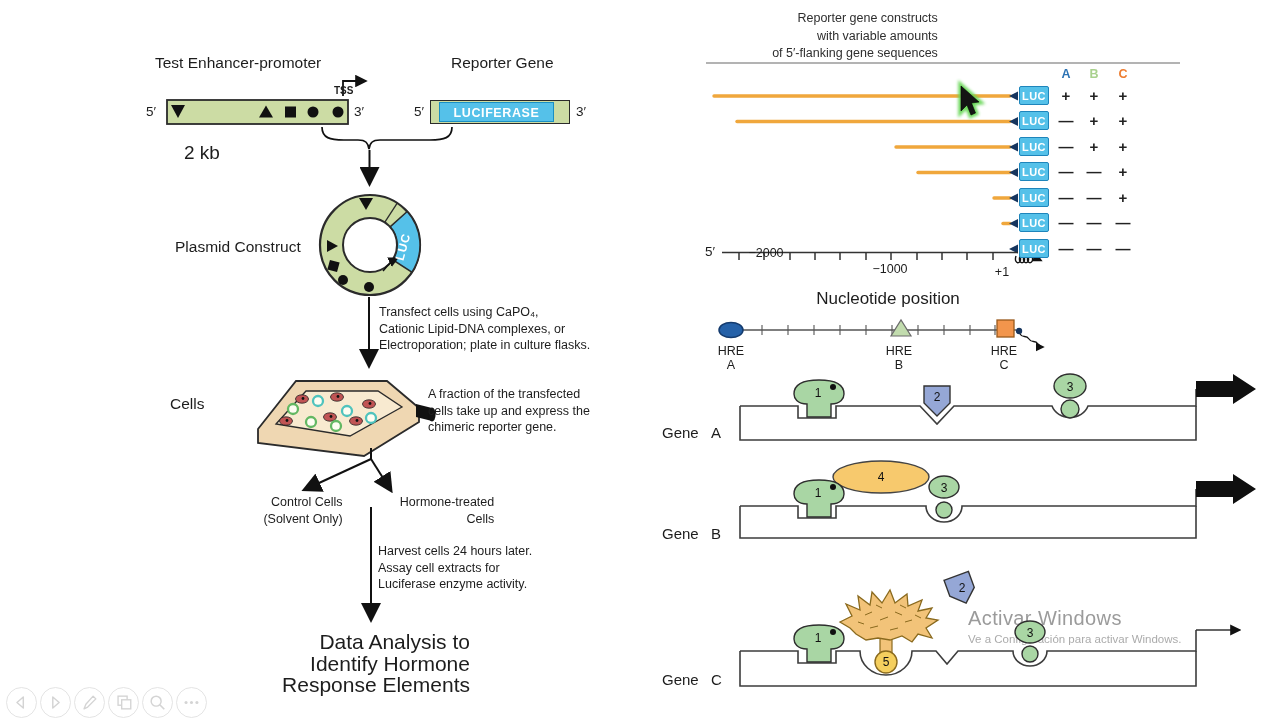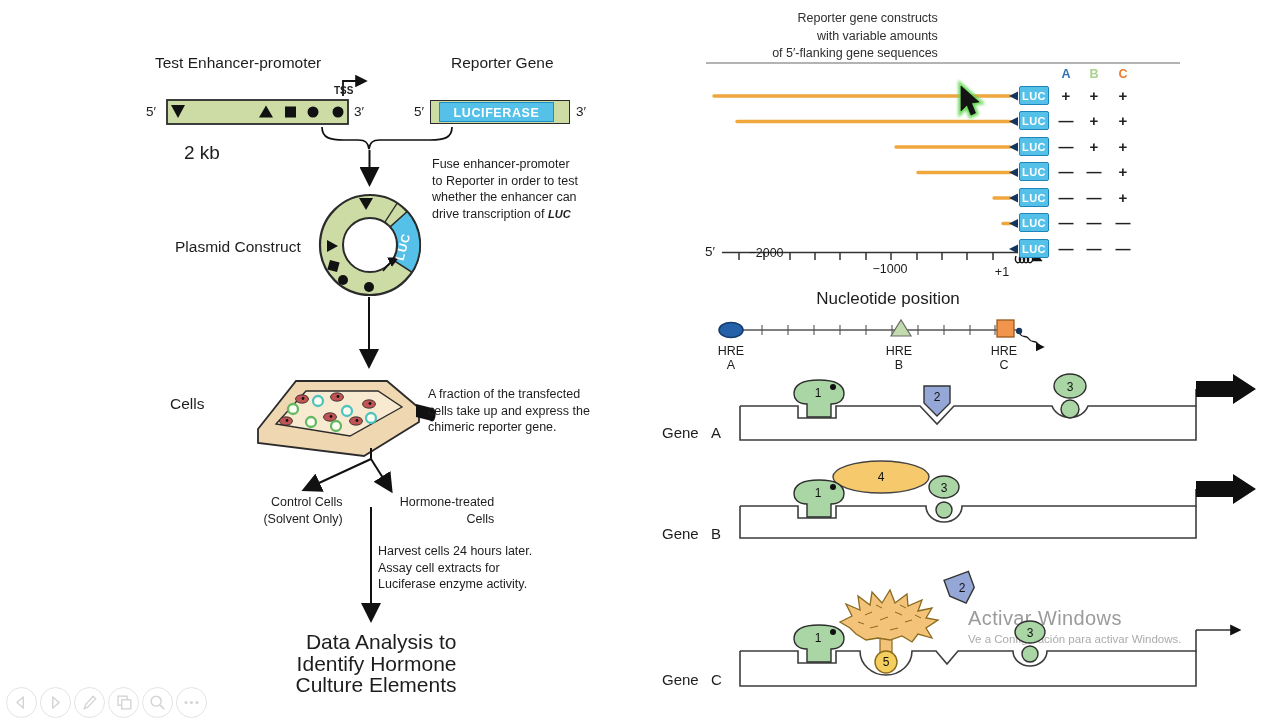--- a/index.html
+++ b/index.html
@@ -225,29 +225,28 @@
   <div class="t s15" style="left:451px;top:53px">Reporter Gene</div>
   <div class="t" style="left:334px;top:85px;font-size:10px;font-weight:bold">TSS</div>
   <div class="t s13" style="left:146px;top:104px">5′</div>
   <div class="t s13" style="left:354px;top:104px">3′</div>
   <div class="repbar"></div>
   <div class="lucif">LUCIFERASE</div>
   <div class="t s13" style="left:414px;top:104px">5′</div>
   <div class="t s13" style="left:576px;top:104px">3′</div>
   <div class="t" style="left:184px;top:142px;font-size:19px">2 kb</div>
 
-  <div class="t s12 blk" style="left:432px;top:156px">
-    <div>Fuse enhancer-promoter</div>
-    <div>to Reporter in order to test</div>
-    <div>whether the enhancer can</div>
-    <div><span>drive transcription of </span><span style="font-weight:bold;font-style:italic;font-size:11px">LUC</span></div>
-  </div>
 
   <div class="t s15" style="left:175px;top:237px">Plasmid Construct</div>
 
+  <div class="t s12 blk" style="left:379px;top:304px">
+    <div>Transfect cells using CaPO₄,</div>
+    <div>Cationic Lipid-DNA complexes, or</div>
+    <div>Electroporation; plate in culture flasks.</div>
+  </div>
 
   <div class="t s15" style="left:170px;top:394px">Cells</div>
 
   <div class="t s12 blk" style="left:428px;top:386px">
     <div>A fraction of the transfected</div>
     <div>cells take up and express the</div>
     <div>chimeric reporter gene.</div>
   </div>
 
   <div class="t s12 blk tc" style="left:303px;top:494px">
@@ -261,21 +260,21 @@
 
   <div class="t s12 blk" style="left:378px;top:543px">
     <div>Harvest cells 24 hours later.</div>
     <div>Assay cell extracts for</div>
     <div>Luciferase enzyme activity.</div>
   </div>
 
   <div class="t blk tc" style="left:376px;top:631px;font-size:21px;line-height:21.5px">
     <div>Data Analysis to</div>
     <div>Identify Hormone</div>
-    <div>Culture Elements</div>
+    <div>Response Elements</div>
   </div>
 
   <div class="t hdr blk tc" style="left:855px;top:10px">
     <div>Reporter gene constructs</div>
     <div>with variable amounts</div>
     <div>of 5′-flanking gene sequences</div>
   </div>
 
   <div class="colh" style="left:1066px;top:67px;color:#2e74b5">A</div>
   <div class="colh" style="left:1094px;top:67px;color:#a9d18e">B</div>

